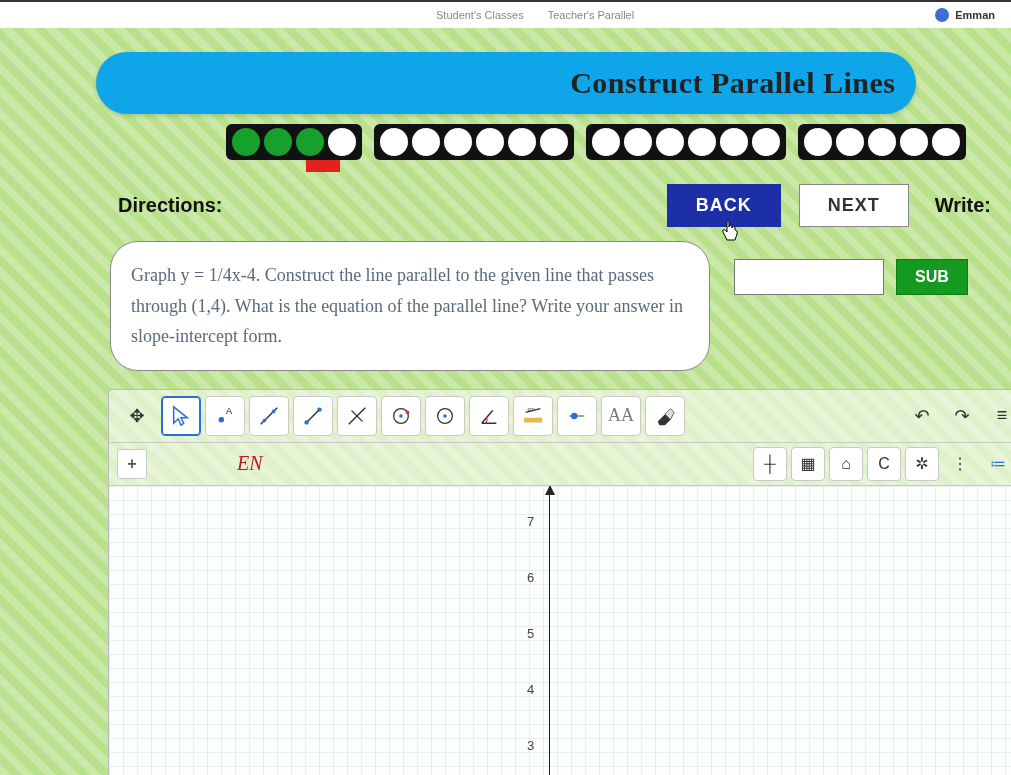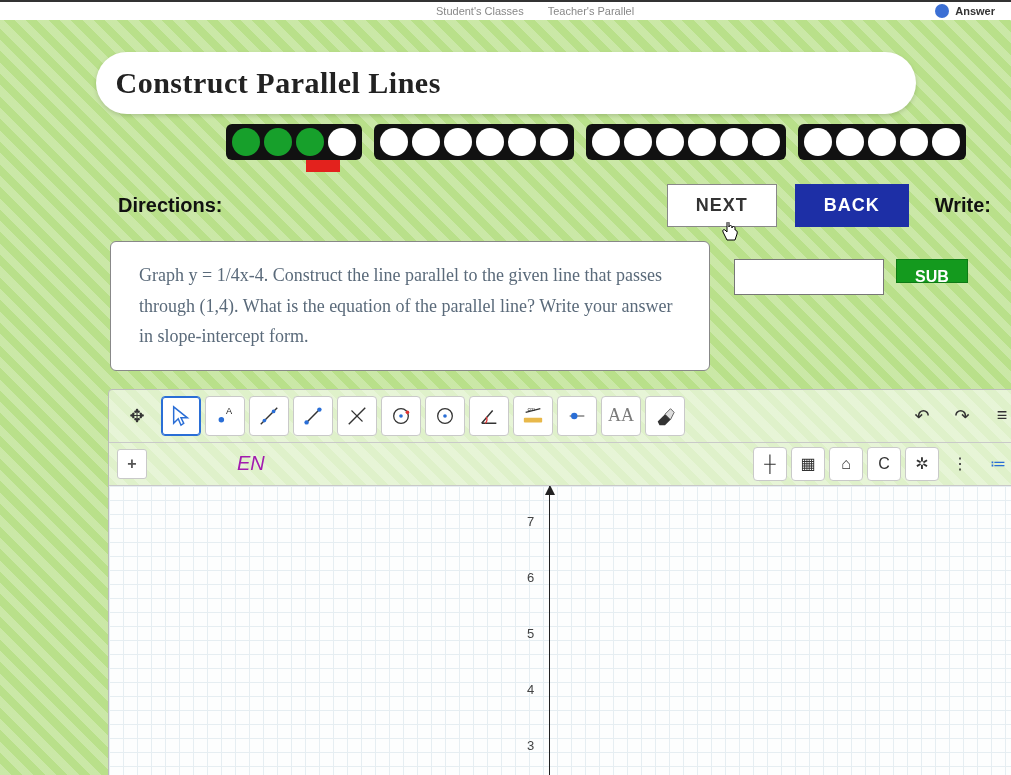--- a/index.html
+++ b/index.html
@@ -12,39 +12,39 @@
     position: relative;
   }
   .bg-pattern {
     position: absolute; inset: 0;
     background:
       repeating-linear-gradient(45deg, rgba(255,255,255,0.25) 0 8px, rgba(255,255,255,0) 8px 16px),
       #b9e08a;
     z-index: 0;
   }
   .topbar {
-    position: absolute; top: 0; left: 0; right: 0; height: 20px;
+    position: absolute; top: 0; left: 0; right: 0; height: 28px;
     background: #fff;
     border-top: 2px solid #333;
     display: flex; align-items: center; justify-content: flex-end;
     padding: 0 16px; gap: 24px;
     color: #888; font-size: 11px;
     z-index: 2;
   }
   .topbar .navlinks { display: flex; gap: 24px; margin-right: auto; margin-left: 420px;}
   .topbar .user { display:flex; align-items:center; gap:6px; color:#333; font-weight:bold;}
   .topbar .user .dot { width:14px; height:14px; border-radius:50%; background:#3b6fd4; display:inline-block;}
   .content { position: relative; z-index: 1; padding-top: 40px; }
 
   .title-pill {
     margin: 12px auto 10px auto;
-    background: #ffffff;
+    background: #0ea5e9;
     border-radius: 40px;
     width: 820px; max-width: 90%;
-    text-align: left;
+    text-align: right;
     padding: 14px 20px;
     box-shadow: 0 2px 4px rgba(0,0,0,0.15);
   }
   .title-pill h1 {
     font-family: Georgia, 'Times New Roman', serif;
     font-size: 30px; font-weight: 700; letter-spacing: 0.5px;
     color: #222;
   }
 
   .progress-row {
@@ -78,36 +78,36 @@
     border: 1px solid #888; padding: 10px 28px;
     font-size: 18px; font-weight: 600; letter-spacing: 1px;
     background: #fff; color: #333; cursor: pointer;
     font-family: inherit;
   }
   .btn.primary { background: #1d2fa6; color: #fff; border-color: #1d2fa6; }
   .answer-label { font-weight: 800; color:#111; font-size: 20px; margin-left: 8px; }
 
   .mid-row { display:flex; gap: 24px; padding: 6px 20px 6px 110px; align-items: stretch;}
   .directions-box {
-    background: #fff; border: 1px solid #888; border-radius: 6px;
-    padding: 18px 28px; width: 600px;
+    background: #fff; border: 1px solid #888; border-radius: 28px;
+    padding: 18px 20px; width: 600px;
     color: #5a6a7a; font-size: 18px; line-height: 1.7;
     font-family: Georgia, 'Times New Roman', serif;
   }
   .answer-panel {
     flex: 1; display:flex; gap: 12px; align-items:flex-start; padding-top: 18px;
   }
   .answer-input {
     width: 150px; height: 36px; border: 1px solid #777; background:#fff;
     font-size: 16px; padding: 4px 6px;
   }
   .submit-btn {
     background:#149a1e; color:#fff; border:1px solid #0e7a16;
     padding: 8px 18px; font-weight:700; font-size:16px; cursor:pointer;
-    height: 24px;
+    height: 36px;
   }
 
   .tool-region {
     margin: 12px 0 0 108px; background: rgba(255,255,255,0.55);
     border: 1px solid #bbb; border-radius: 4px; width: 920px;
   }
   .toolbar1 {
     display:flex; align-items:center; gap: 4px; padding: 6px 8px;
     border-bottom: 1px solid #c9c9c9;
   }
@@ -126,21 +126,21 @@
   .toolbar2 {
     display:flex; align-items:center; padding: 4px 8px; gap: 10px;
     border-bottom: 1px solid #c9c9c9;
   }
   .mini-btn {
     width: 30px; height: 30px; border:1px solid #c9c9c9; border-radius:3px;
     background:#fff; display:flex; align-items:center; justify-content:center;
     color:#555; cursor:pointer; font-size: 16px; font-weight:bold;
   }
   .toolbar2 .en-label {
-    font-family: Liberation Sans, sans-serif; font-style: italic; color:#a21caf;
+    font-family: Liberation Serif, serif; font-style: italic; color:#b91c1c;
     font-size: 20px; margin-left: 80px;
   }
   .toolbar2 .flex1 { flex:1; }
   .right-tools { display:flex; gap:4px; align-items:center; margin-right: 4px;}
   .right-tools .tbtn { width:34px; height:34px; font-size:16px; }
 
   .graph-area {
     height: 320px; position: relative; overflow: hidden;
     background:
       repeating-linear-gradient(#e6eef2 0 1px, transparent 1px 14px),
@@ -174,21 +174,21 @@
 
 <div class="bg-pattern"></div>
 
 <div class="topbar">
   <div class="navlinks">
     <a>Student's Classes</a>
     <a>Teacher's Parallel</a>
   </div>
   <div class="user">
     <span class="dot"></span>
-    <span>Answer</span>
+    <span>Emman</span>
   </div>
 </div>
 
 <div class="content">
 
   <div class="title-pill">
     <h1>Construct Parallel Lines</h1>
   </div>
 
   <div class="progress-row" id="progress-row">
@@ -219,22 +219,22 @@
         <span class="prog-dot"></span>
         <span class="prog-dot"></span>
         <span class="prog-dot"></span>
         <span class="prog-dot"></span>
       </div>
     </div>
   <div class="current-marker"></div>
 
   <div class="controls-row">
     <span class="directions-label">Directions:</span>
+    <button class="btn primary">BACK</button>
     <button class="btn">NEXT</button>
-    <button class="btn primary">BACK</button>
     <span class="answer-label">Write:</span>
   </div>
 
   <div class="cursor-hand">
     <svg width="18" height="20" viewBox="0 0 18 20">
         <path d="M6 1 v9 l-2-2 c-1-1-3 0-2 2 l4 8 h8 l2-6 c1-3-1-4-2-4 v-2 c0-2-3-2-3 0 v-1 c0-2-3-2-3 0 V1 c0-2-2-2-2 0 z" fill="#fff" stroke="#000" stroke-width="1"></path>
       </svg>
   </div>
 
   <div class="mid-row">

